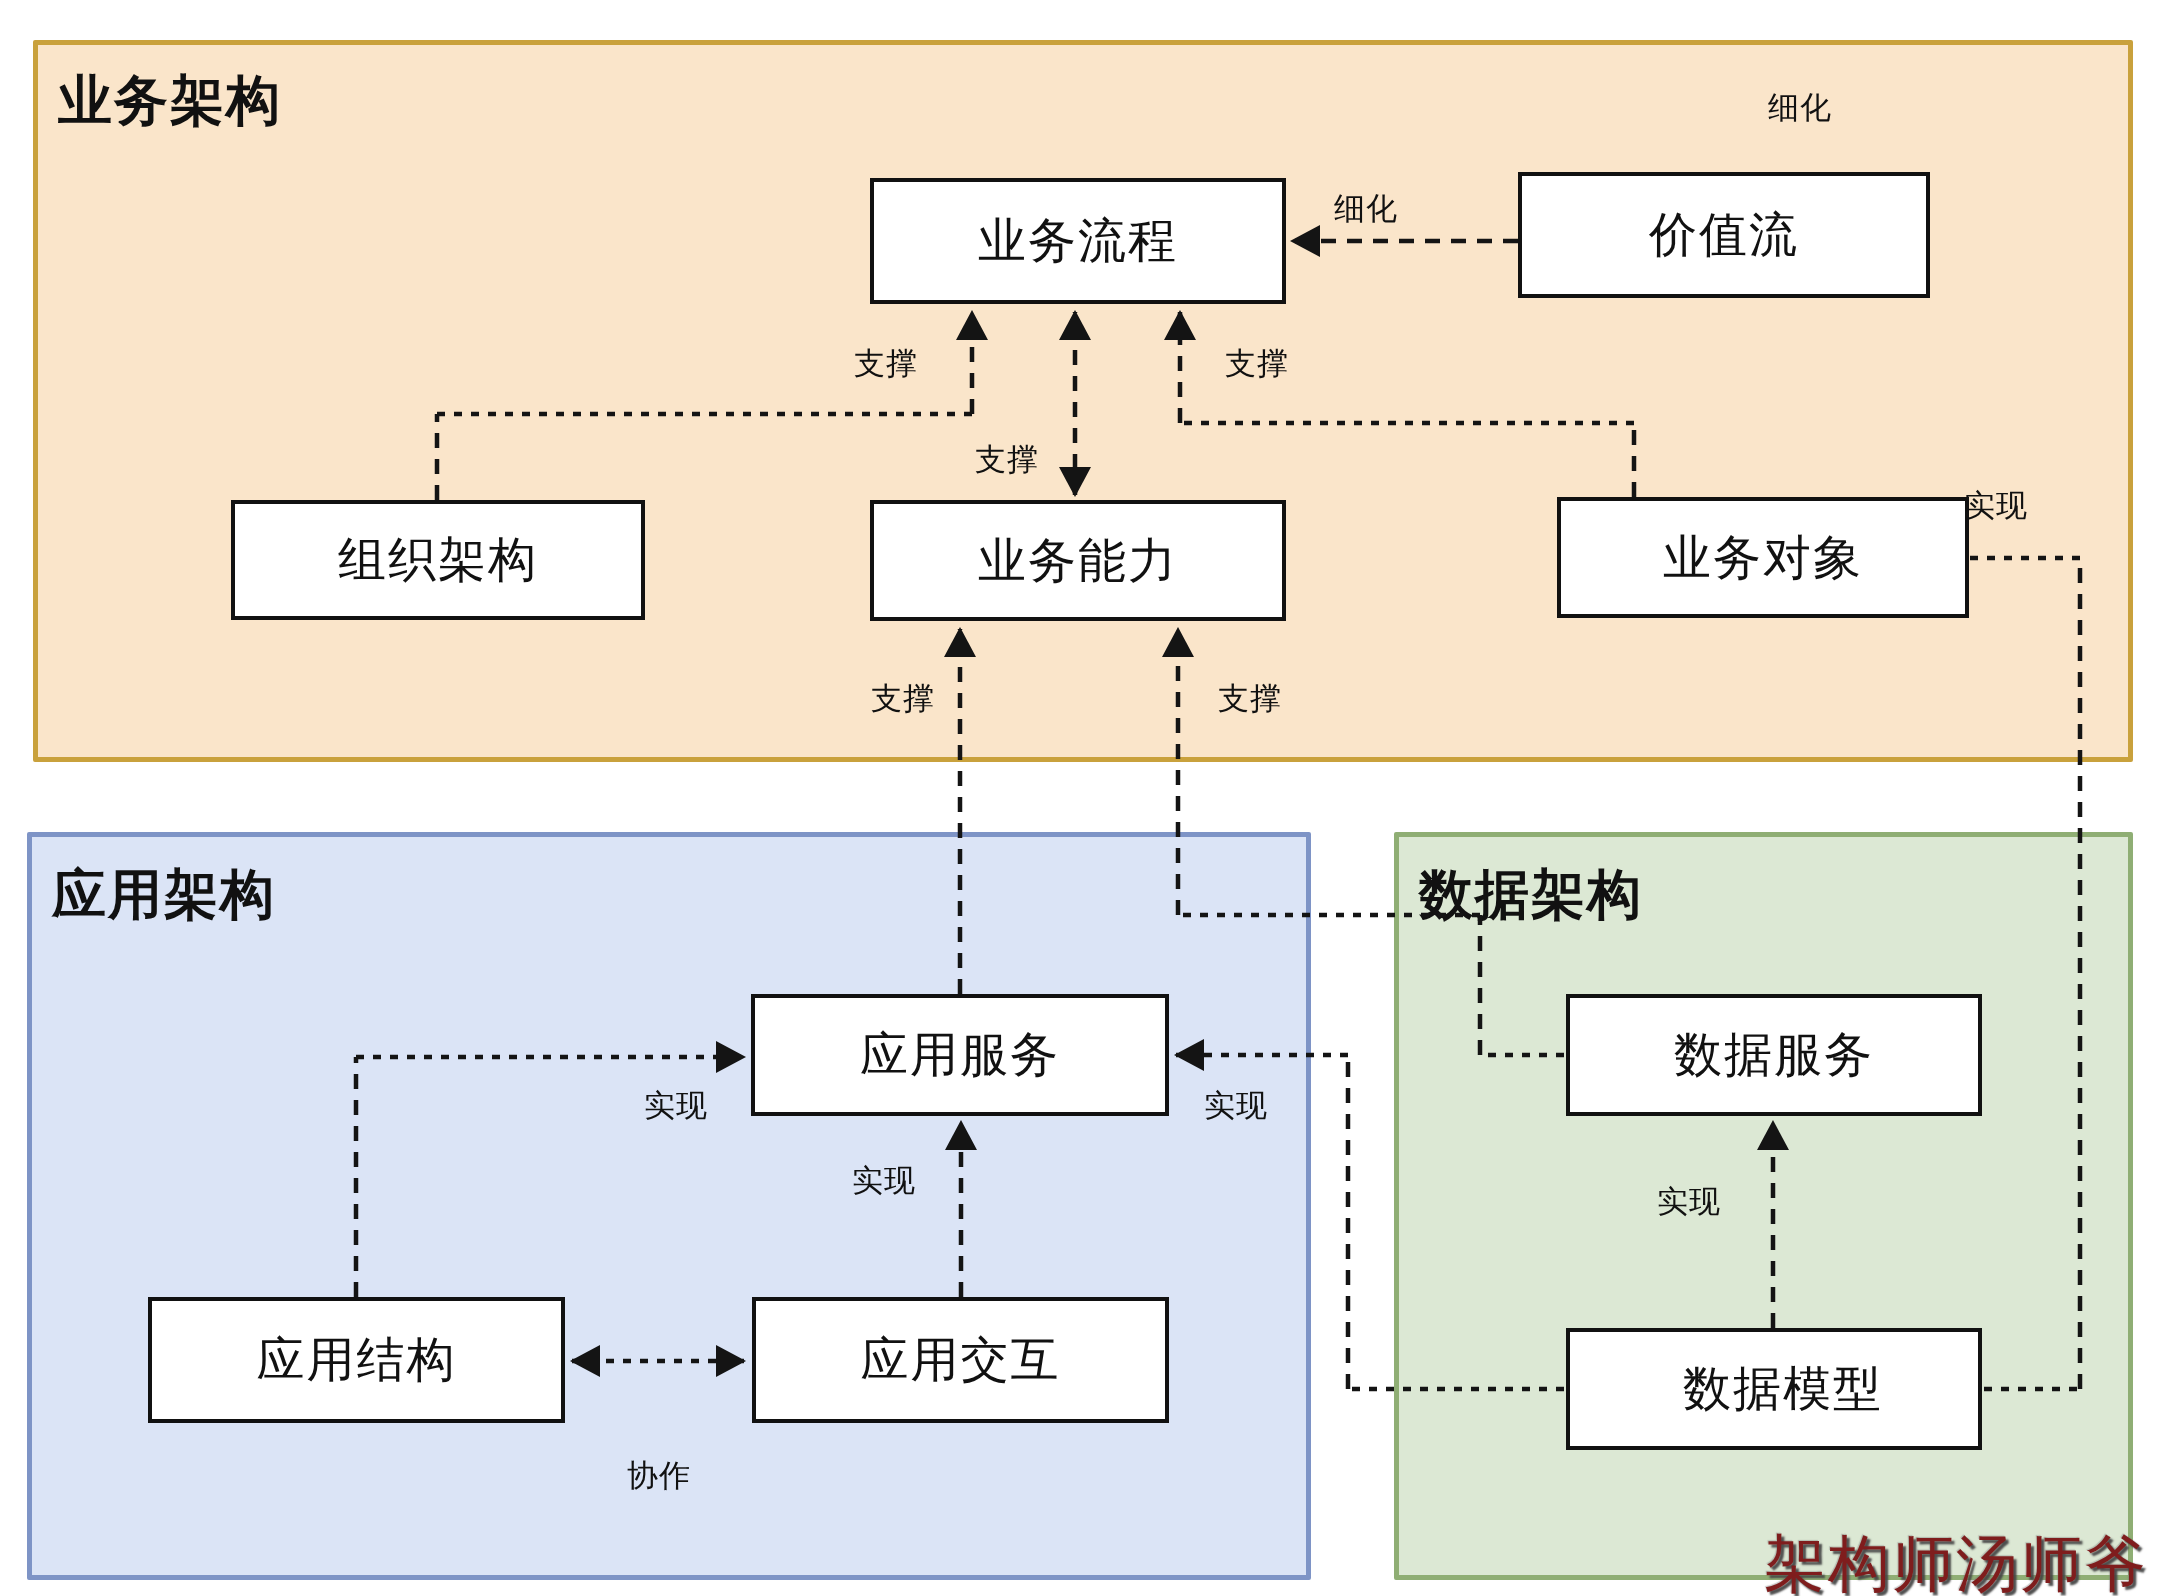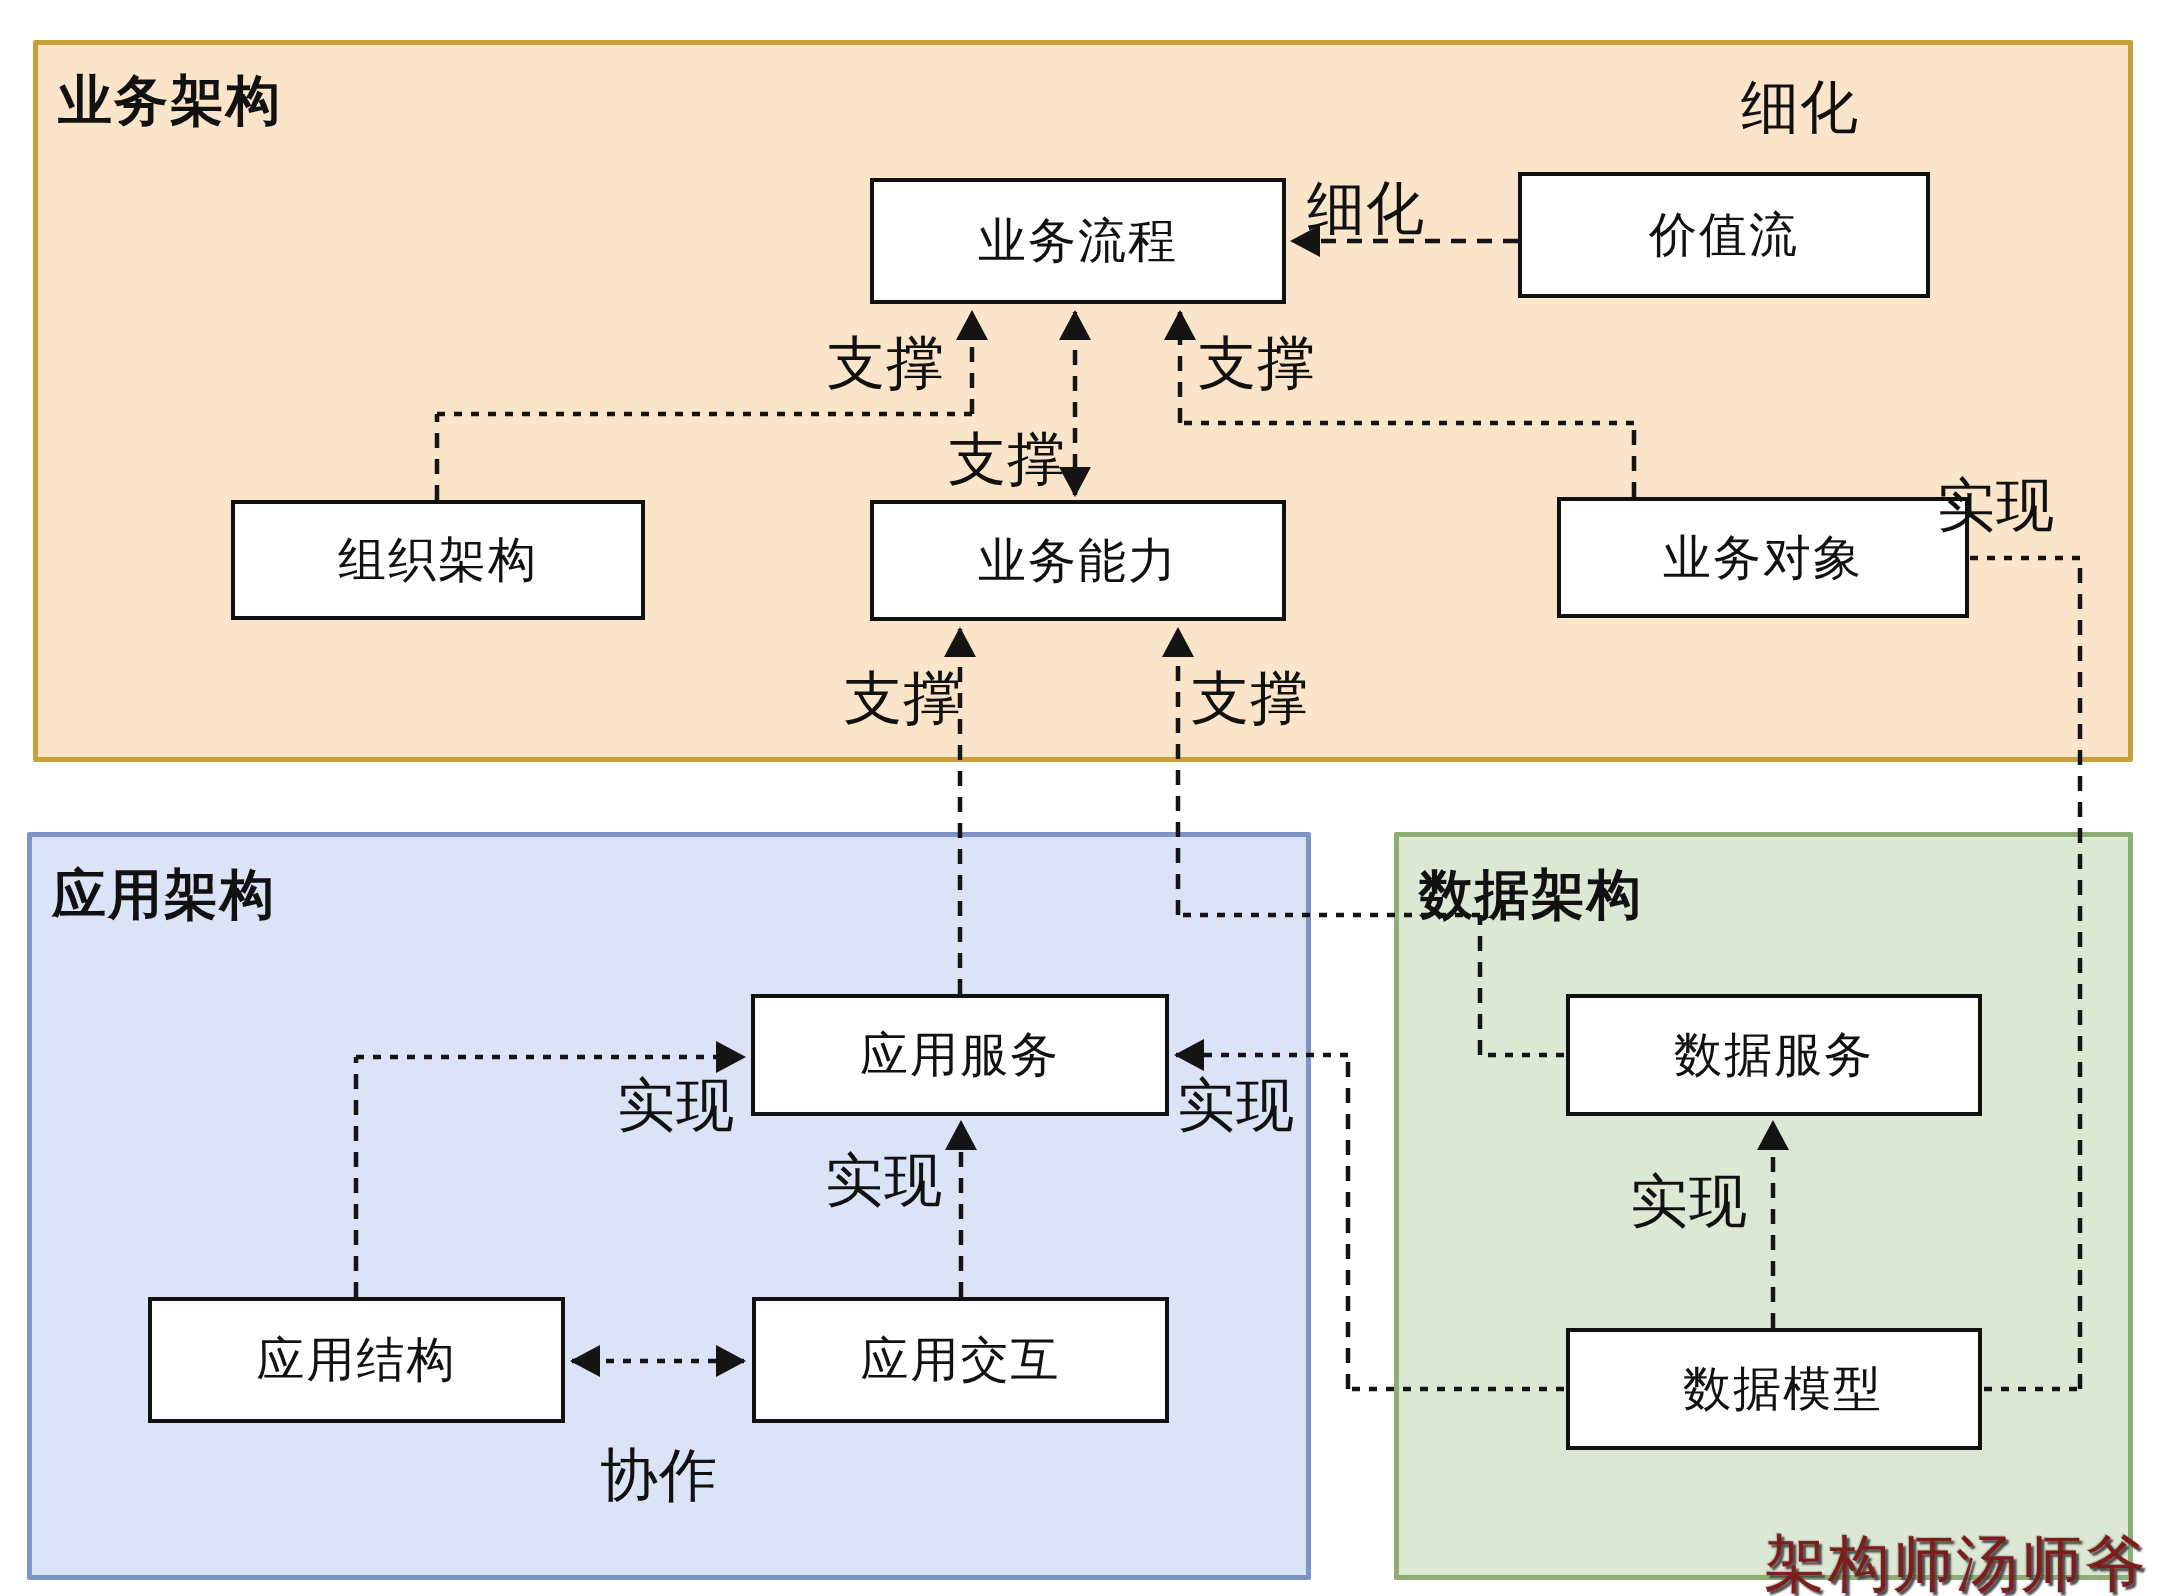--- a/index.html
+++ b/index.html
@@ -53,21 +53,21 @@
   #node-business-object{left:1518px;top:497px;width:412px;height:121px;margin-left:39px;}
   #node-app-service{left:751px;top:994px;width:418px;height:122px;}
   #node-app-structure{left:148px;top:1297px;width:417px;height:126px;}
   #node-app-interaction{left:752px;top:1297px;width:417px;height:126px;}
   #node-data-service{left:1566px;top:994px;width:416px;height:122px;}
   #node-data-model{left:1566px;top:1328px;width:416px;height:122px;padding-left:18px;}
   
   .lbl{
     position:absolute;z-index:4;
     transform:translate(-50%,-50%);
-    font-size:58px;font-weight:500;letter-spacing:1px;
+    font-size:31px;font-weight:500;letter-spacing:1px;
     color:#111;white-space:nowrap;
   }
   #lbl-refine-top{left:1800px;top:108px;}
   #lbl-refine-arrow{left:1366px;top:209px;}
   #lbl-support-org{left:886px;top:364px;}
   #lbl-support-obj{left:1257px;top:364px;}
   #lbl-support-pc{left:1007px;top:460px;}
   #lbl-support-as{left:903px;top:699px;}
   #lbl-support-ds{left:1250px;top:699px;}
   #lbl-realize-bo{left:1996px;top:506px;}

